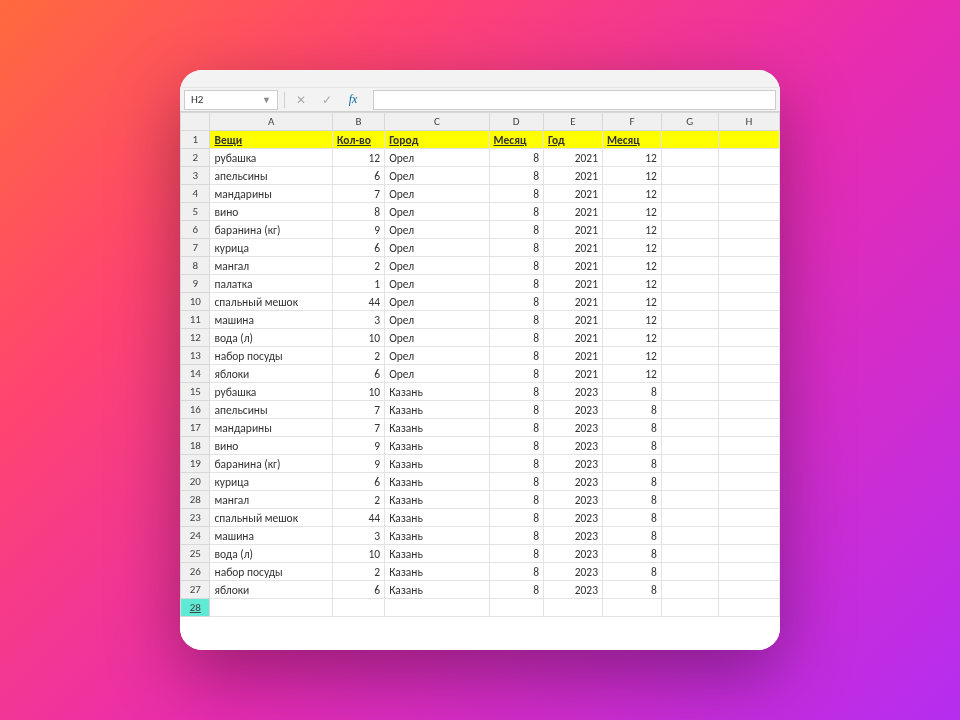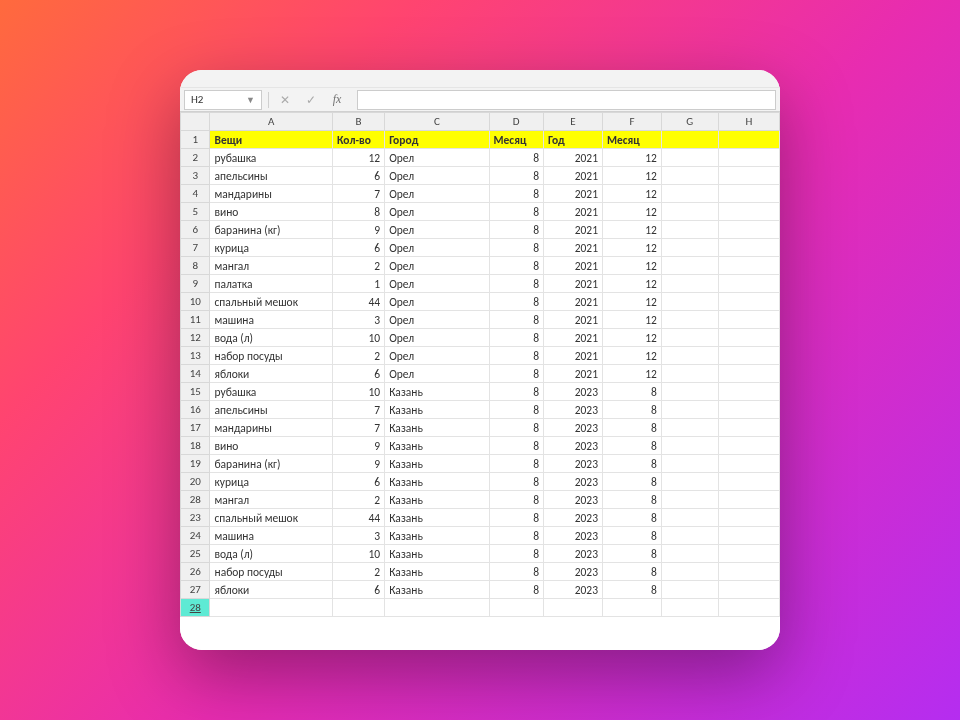--- a/index.html
+++ b/index.html
@@ -24,35 +24,35 @@
     border-bottom: 1px solid #e5e5e5;
   }
   .formula-bar {
     height: 24px; background: #f3f3f3;
     display: flex; align-items: center;
     border-bottom: 1px solid #d0d0d0;
     padding: 0 4px;
     gap: 6px;
   }
   .name-box {
-    width: 78px; height: 20px;
+    width: 94px; height: 20px;
     background: #fff; border: 1px solid #ccc;
     display: flex; align-items: center;
     padding: 0 6px;
     font-size: 11px;
     color: #333;
     justify-content: space-between;
   }
   .name-box .dd { color: #888; font-size: 9px; }
   .fb-sep { width:1px; height:16px; background:#d0d0d0; }
   .fb-btn {
     width: 20px; height: 20px; display:flex; align-items:center; justify-content:center;
     color: #aaa; font-size: 12px;
   }
-  .fx-label { font-style: italic; font-family: 'Times New Roman', serif; color:#737373; font-size:12px; }
+  .fx-label { font-style: italic; font-family: 'Times New Roman', serif; color:#0369a1; font-size:12px; }
   .formula-input {
     flex:1; height:20px; background:#fff; border:1px solid #ccc;
     margin-left:4px;
   }
   .grid-wrap {
     flex:1; overflow:hidden; background:#fff;
     position:relative;
   }
   table { border-collapse: collapse; width: 100%; table-layout: fixed; }
   th.colhdr, td.rowhdr {
@@ -61,21 +61,21 @@
     text-align:center;
     height:18px;
   }
   td.rowhdr { width:26px; }
   th.corner { background:#f0f0f0; border:1px solid #d8d8d8; width:26px; }
   td.cell {
     border:1px solid #e3e3e3; height:18px;
     padding:0 4px; font-size:11.5px; color:#333;
     white-space:nowrap; overflow:hidden;
   }
-  tr.hdr td.cell { background:#ffff00; font-weight:bold; }
+  tr.hdr td.cell { background:#ffff00; font-weight:bold;text-decoration:underline; }
   .num { text-align:right; }
   
   .cA{width:108px;} .cB{width:46px;} .cC{width:92px;}
   .cD{width:48px;} .cE{width:52px;} .cF{width:52px;}
   .cG{width:50px;} .cH{width:54px;}
   tr.partial td.rowhdr { background:#5eead4;text-decoration:underline; }
 </style>
 </head>
 <body>
 

